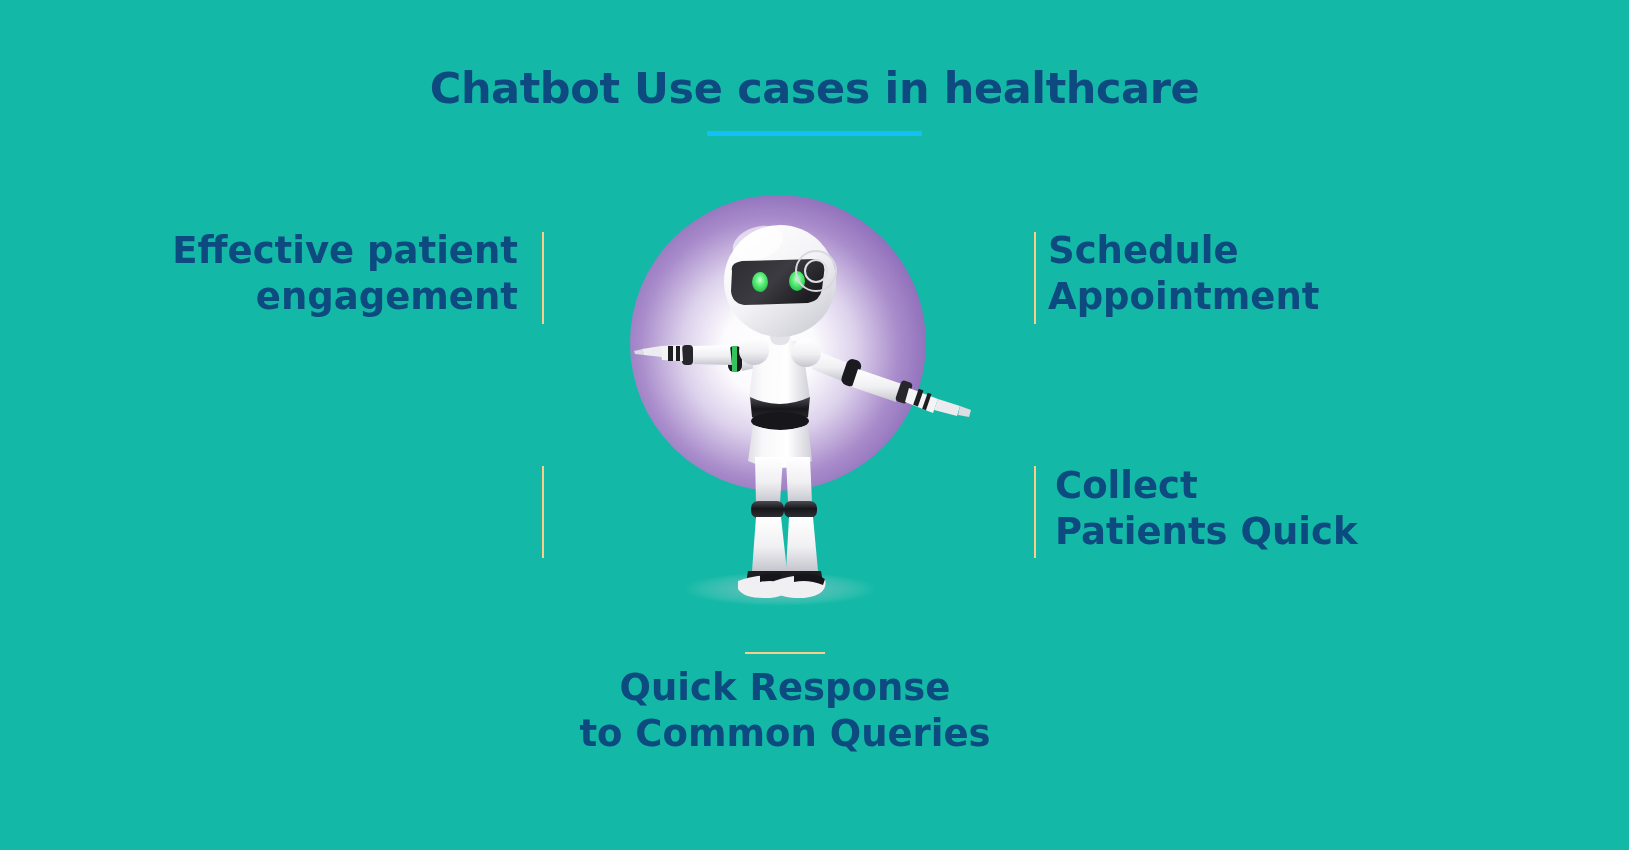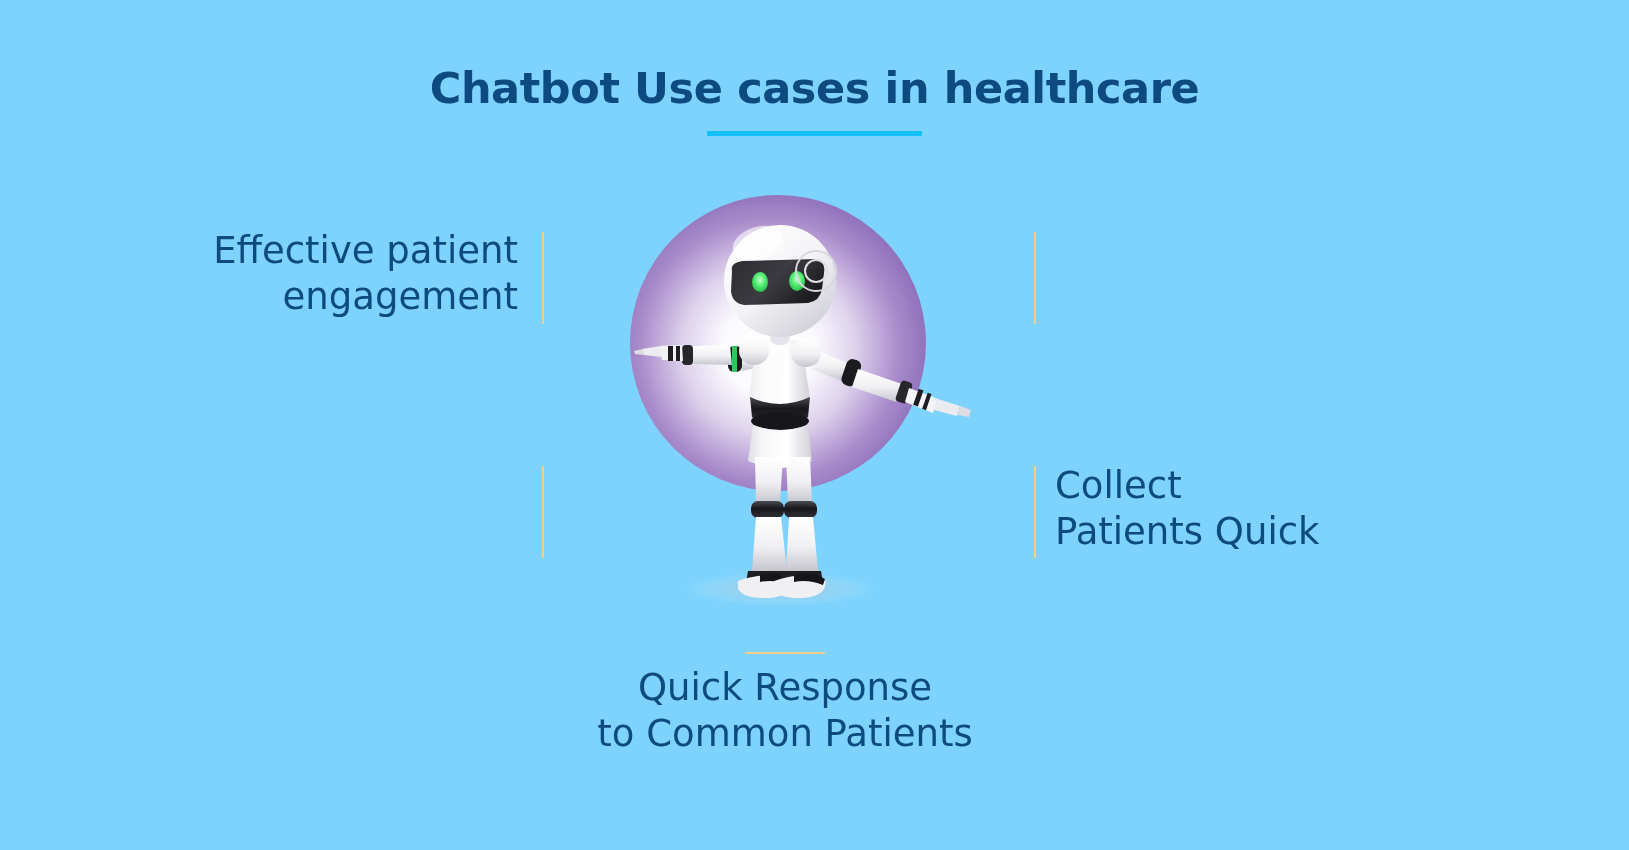--- a/index.html
+++ b/index.html
@@ -12,21 +12,21 @@
     background: #ffffff;
     font-family: "Liberation Sans", sans-serif;
     overflow: hidden;
     position: relative;
   }
 
   #stage {
     position: relative;
     width: 1629px;
     height: 850px;
-    background: #7dd3fc;
+    background: #14b8a6;
   }
 
   
   .title-wrap {
     position: absolute;
     top: 64px;
     left: 0;
     width: 1629px;
     text-align: center;
   }
@@ -44,21 +44,21 @@
     width: 215px;
     height: 5px;
     background: #12c0f7;
     border-radius: 1px;
   }
 
   
   .label {
     position: absolute;
     font-family: "DejaVu Sans", sans-serif;
-    font-weight: 400;
+    font-weight: 700;
     font-size: 37px;
     line-height: 1.25;
     color: #0d4a80;
     white-space: pre-line;
   }
   .label.left   { text-align: right; }
   .label.right  { text-align: left; }
   .label.bottom { text-align: center; }
 
   
@@ -118,26 +118,28 @@
   <div class="divider-v" id="divider-top-left"></div>
   <div class="divider-v" id="divider-bottom-left"></div>
   <div class="divider-v" id="divider-top-right"></div>
   <div class="divider-v" id="divider-bottom-right"></div>
   <div class="divider-h" id="divider-bottom-center"></div>
 
   <div class="label left" id="label-effective-engagement">Effective patient
 engagement</div>
 
 
+  <div class="label right" id="label-schedule-appointment">Schedule
+Appointment</div>
 
   <div class="label right" id="label-collect-data">Collect
 Patients Quick</div>
 
   <div class="label bottom" id="label-quick-response">Quick Response
-to Common Patients</div>
+to Common Queries</div>
 
   <div id="robot-scene">
     <svg width="360" height="440" viewBox="0 0 360 440" xmlns="http://www.w3.org/2000/svg">
       <defs>
         <radialGradient id="purpleCircle" cx="47%" cy="52%" r="56%">
           <stop offset="0%" stop-color="#ffffff"></stop>
           <stop offset="28%" stop-color="#fbfafd"></stop>
           <stop offset="52%" stop-color="#ddd2ec"></stop>
           <stop offset="78%" stop-color="#a98ccb"></stop>
           <stop offset="100%" stop-color="#8a6ab8"></stop>

